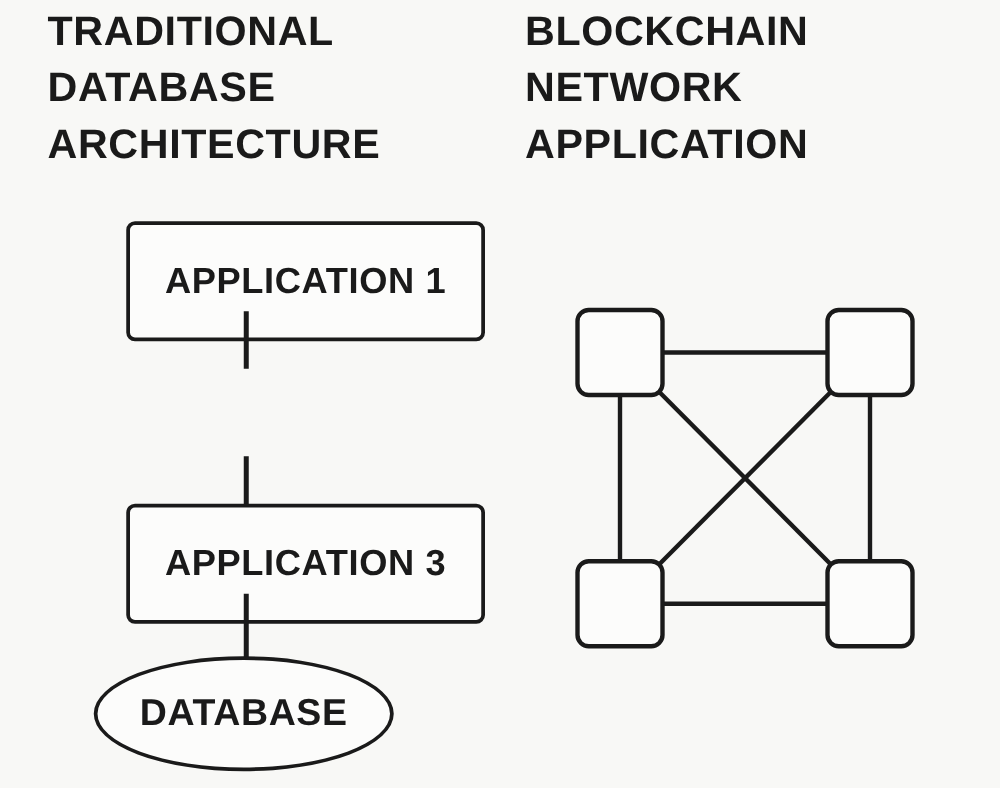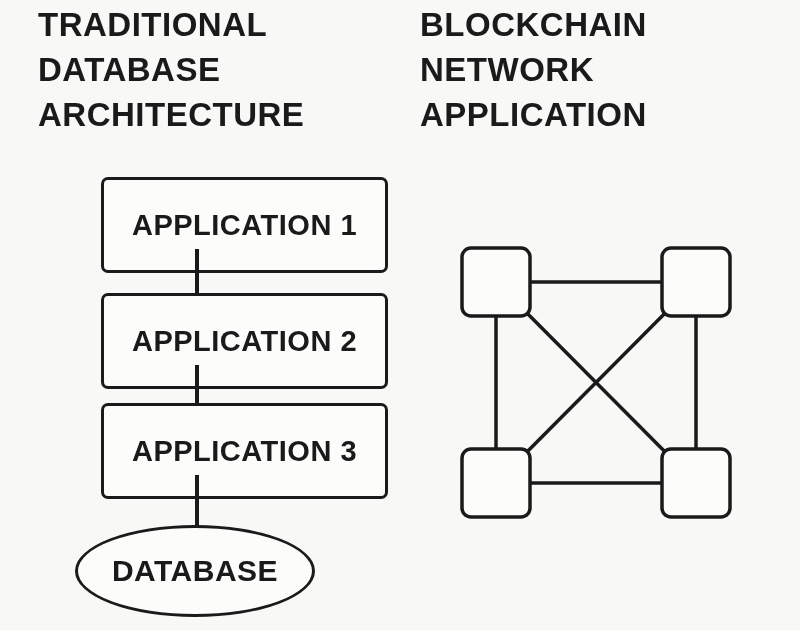--- a/index.html
+++ b/index.html
@@ -108,23 +108,20 @@
 <div class="canvas">
 
   <h1 class="panel-title left">TRADITIONAL DATABASE ARCHITECTURE</h1>
 
   <div class="flow-box b1">
     <span>APPLICATION 1</span>
   </div>
 
   <div class="flow-connector c1"></div>
 
-  <div class="flow-box b2">
-    <span>APPLICATION 2</span>
-  </div>
 
   <div class="flow-connector c2"></div>
 
   <div class="flow-box b3">
     <span>APPLICATION 3</span>
   </div>
 
   <div class="flow-connector c3"></div>
 
   <div class="db-ellipse">

